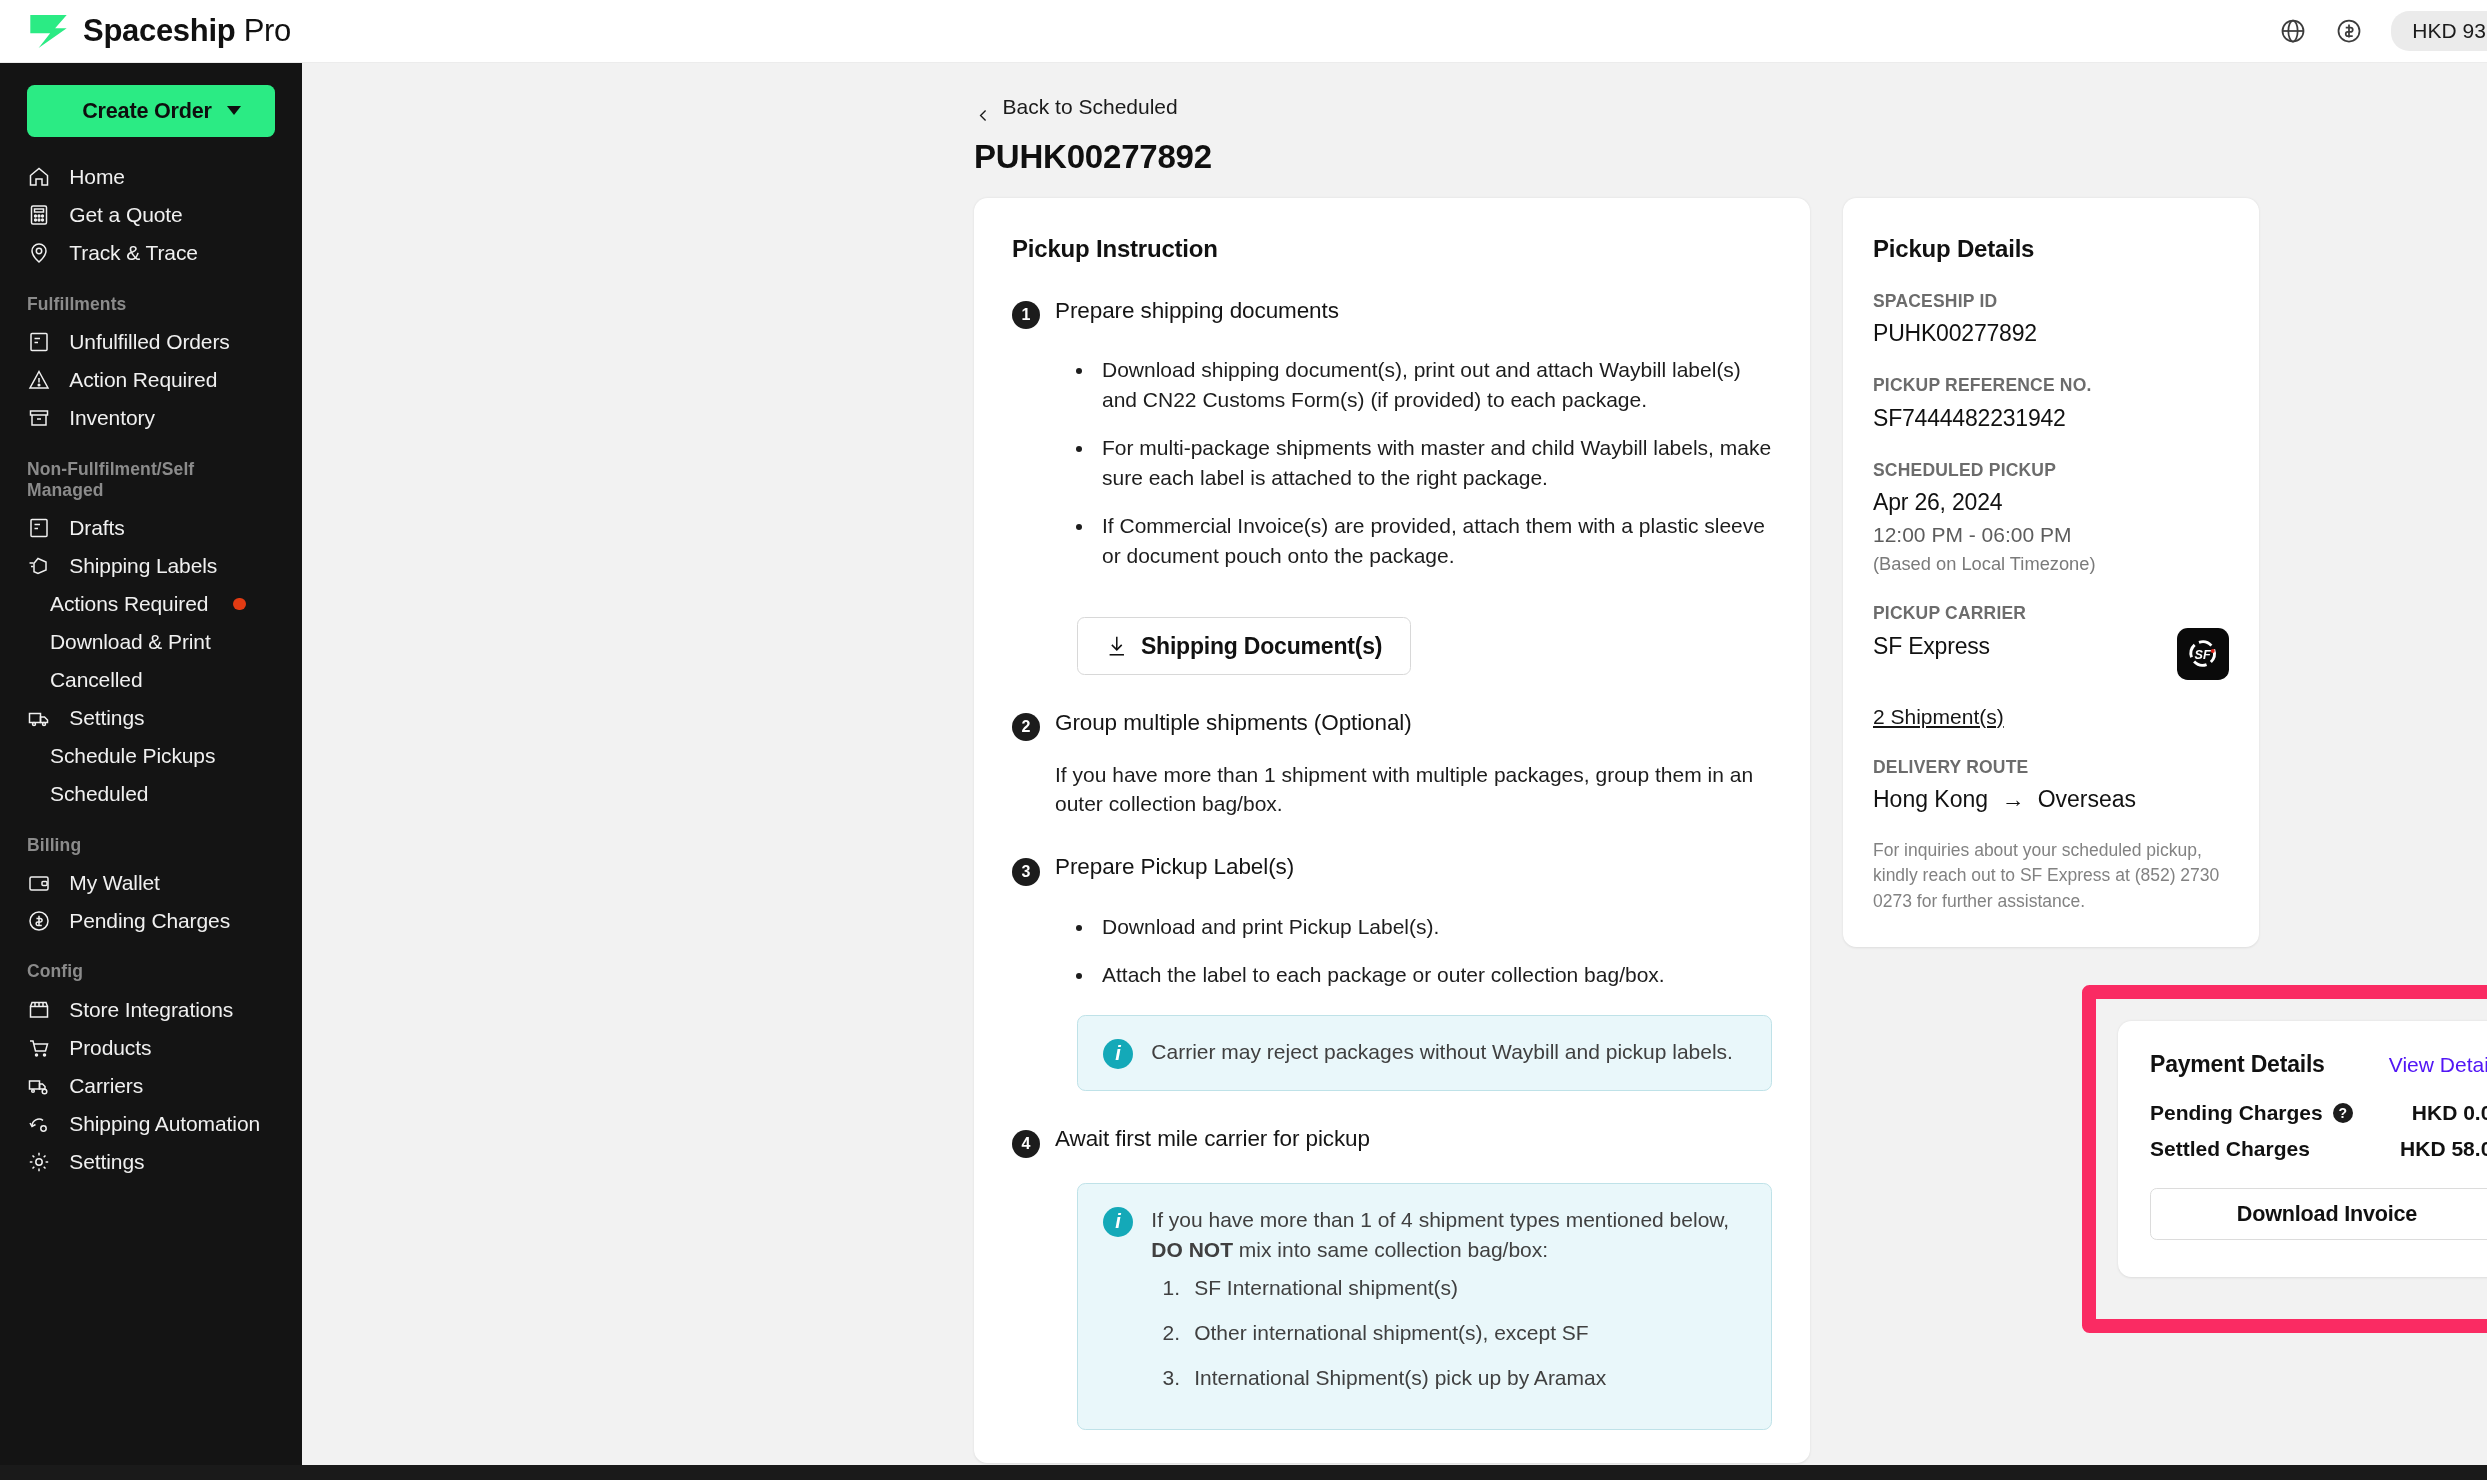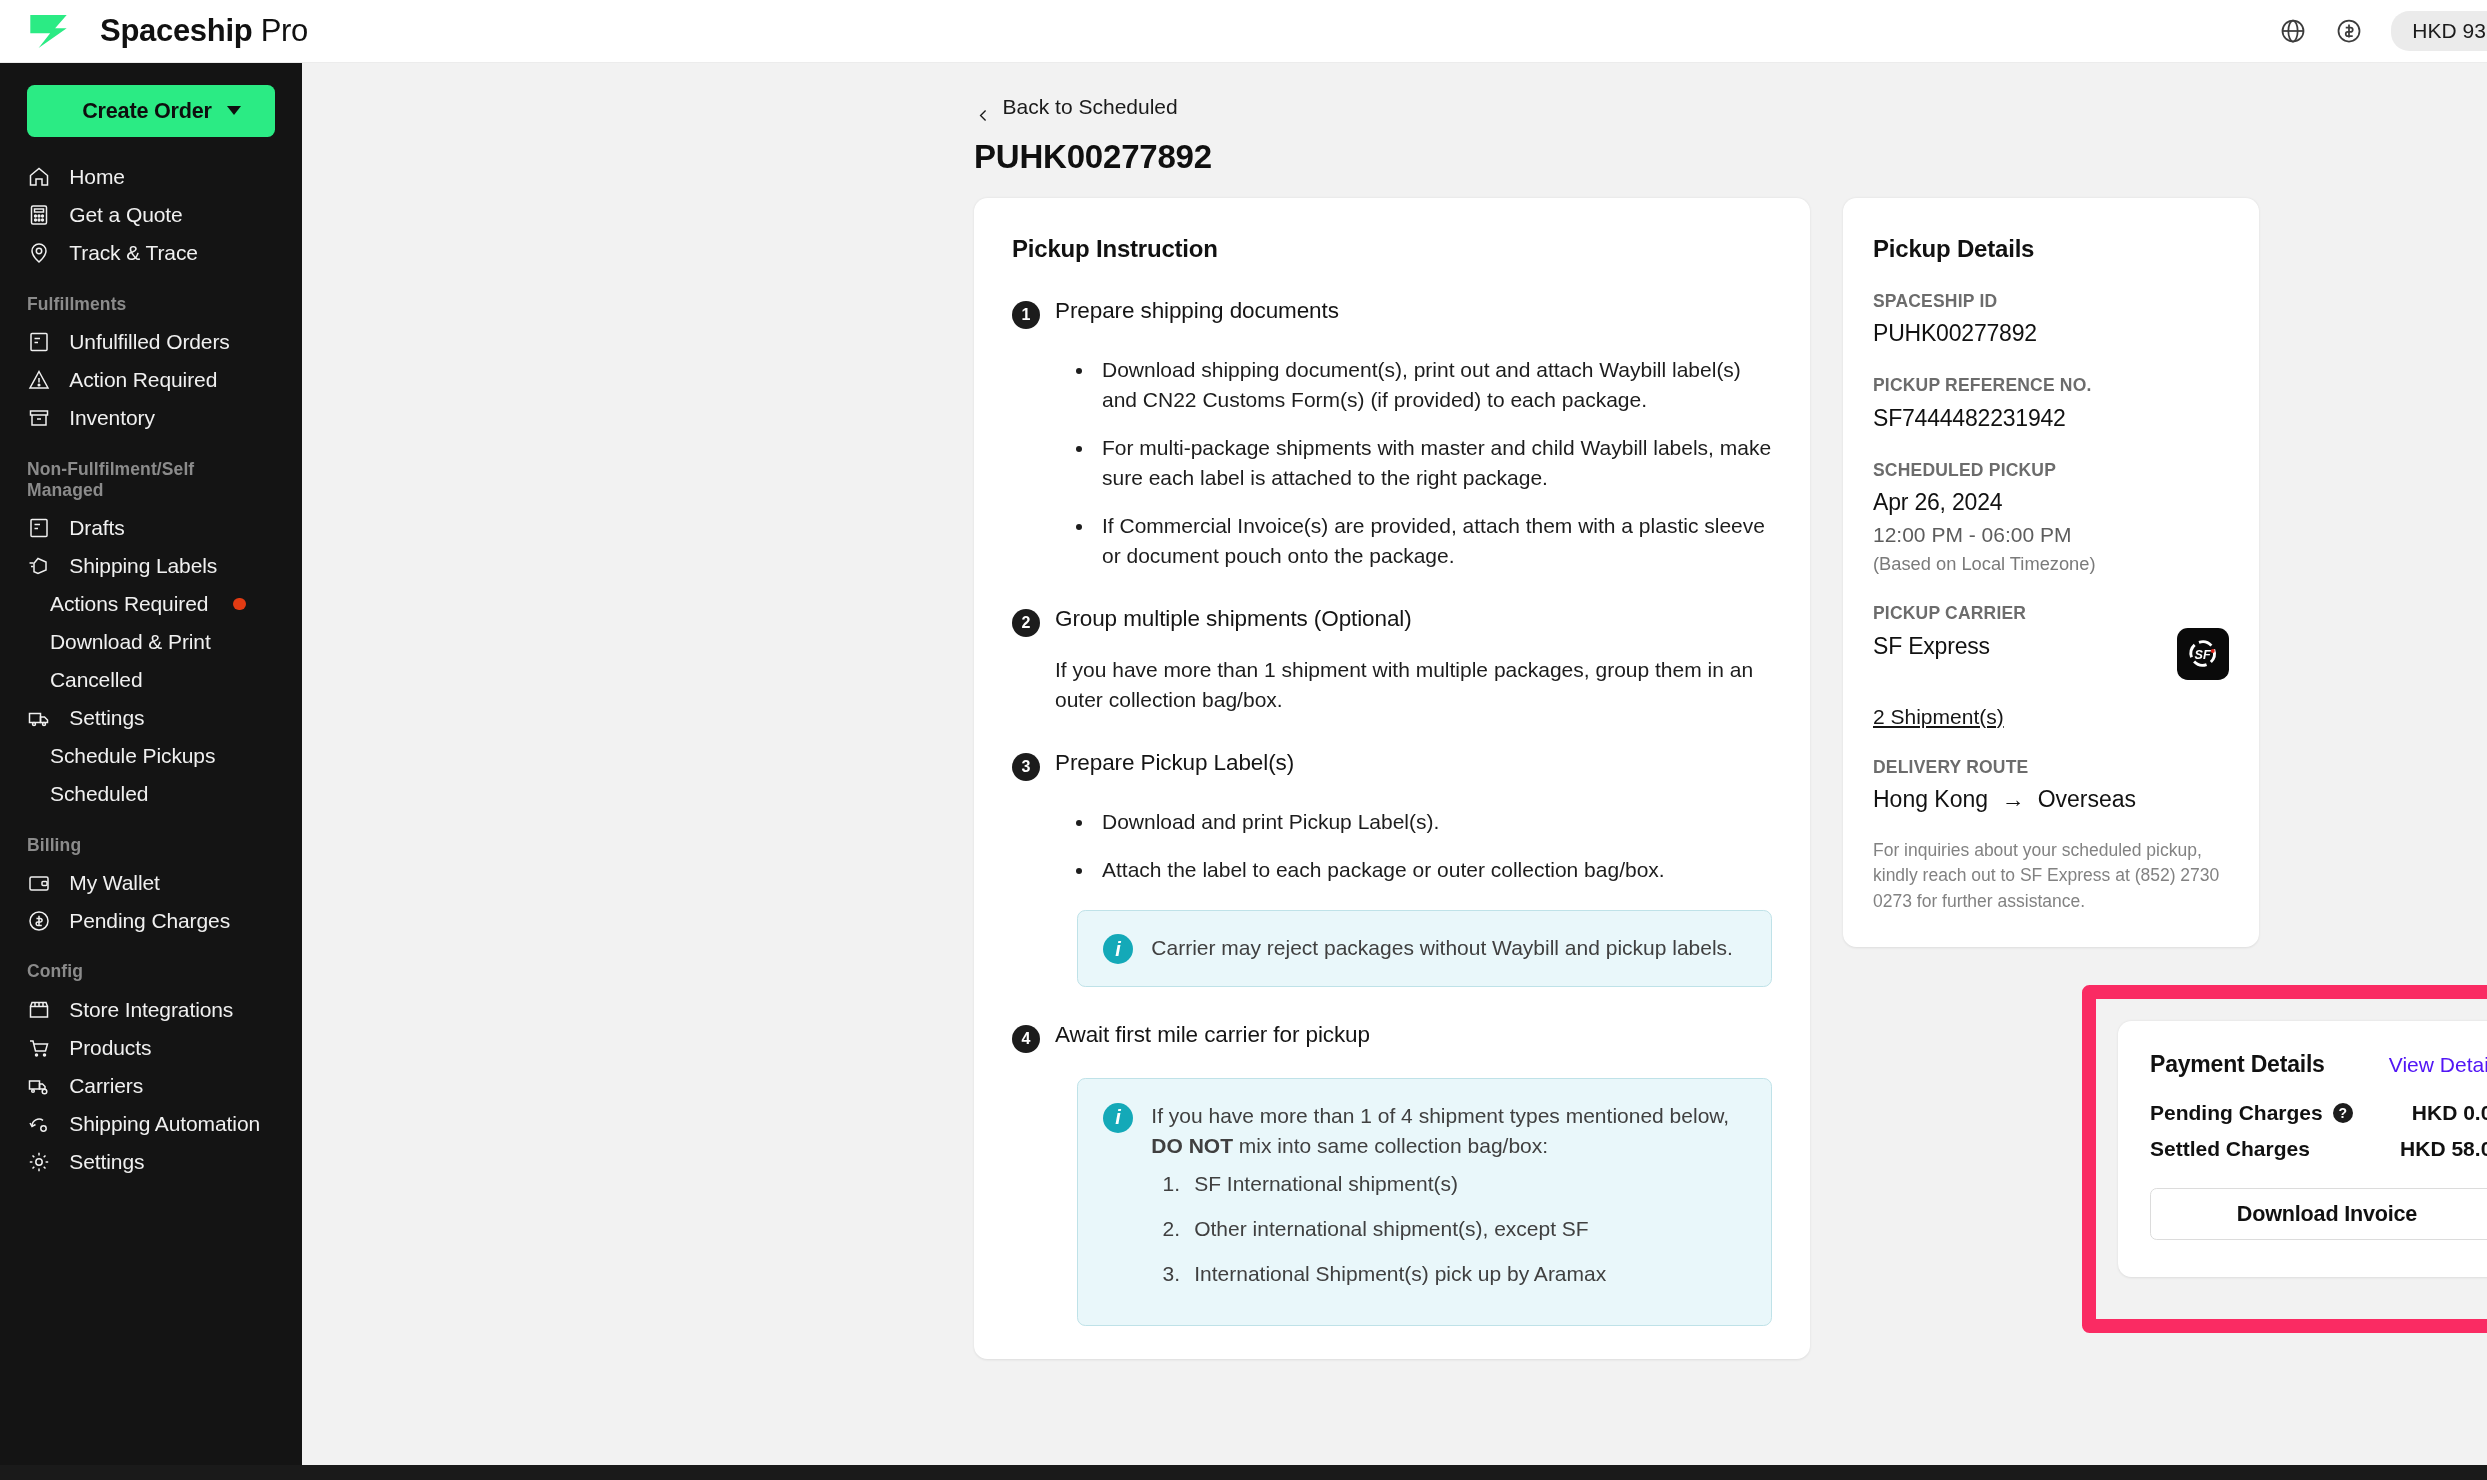--- a/index.html
+++ b/index.html
@@ -9,21 +9,21 @@
     background: #f2f2f2;
     overflow: hidden;
   }
 
   
   .topbar {
     position: absolute; top: 0; left: 0; width: 2487px; height: 63px;
     background: #ffffff; display: flex; align-items: center;
     border-bottom: 0.8px solid #ececec; z-index: 30;
   }
-  .brand { display: flex; align-items: center; gap: 30px; padding-left: 27px; }
+  .brand { display: flex; align-items: center; gap: 13px; padding-left: 27px; }
   .brand-logo { width: 43px; height: 43px; position: relative; }
   .brand-logo svg { display: block; }
   .brand-text { font-size: 31px; letter-spacing: -0.3px; color: #111; }
   .brand-text b { font-weight: 700; }
   .brand-text span.pro { font-weight: 400; }
 
   .topbar-right {
     margin-left: auto; display: flex; align-items: center; gap: 28px;
     padding-right: 0px;
   }
@@ -454,20 +454,30 @@
       <div class="step">
         <div class="step-head">
           <span class="step-num">1</span>
           <span class="step-label">Prepare shipping documents</span>
         </div>
         <ul class="bullets">
           <li>Download shipping document(s), print out and attach Waybill label(s) and CN22 Customs Form(s) (if provided) to each package.</li>
           <li>For multi-package shipments with master and child Waybill labels, make sure each label is attached to the right package.</li>
           <li>If Commercial Invoice(s) are provided, attach them with a plastic sleeve or document pouch onto the package.</li>
         </ul>
+        <div class="dl-btn">
+          <span class="dl-icon">
+            <svg viewBox="0 0 24 26" fill="none" stroke="#111" stroke-width="1.7">
+              <line x1="12" y1="2" x2="12" y2="16"></line>
+                <path d="M6.5 11L12 16.5 17.5 11"></path>
+              <line x1="4" y1="22" x2="20" y2="22"></line>
+            </svg>
+          </span>
+          <span>Shipping Document(s)</span>
+        </div>
       </div>
 
       <div class="step">
         <div class="step-head">
           <span class="step-num">2</span>
           <span class="step-label">Group multiple shipments (Optional)</span>
         </div>
         <div class="step-para">If you have more than 1 shipment with multiple packages, group them in an outer collection bag/box.</div>
       </div>
 

